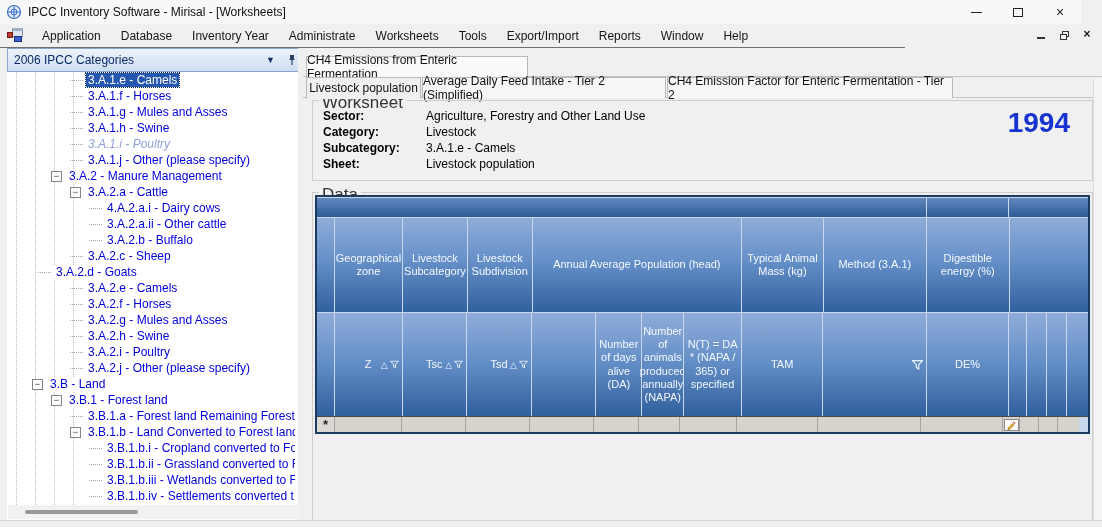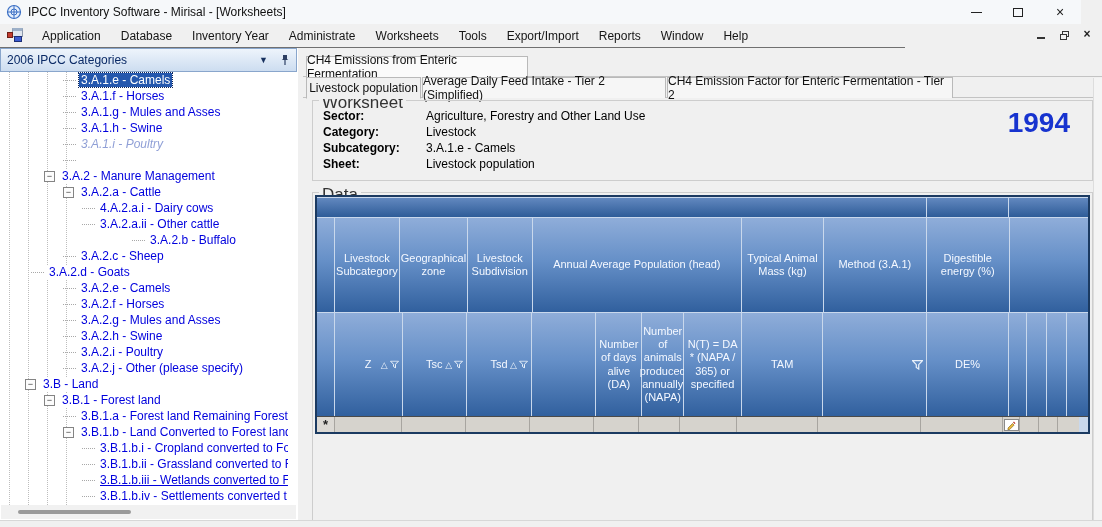--- a/index.html
+++ b/index.html
@@ -26,21 +26,21 @@
   .menu-item { padding:0 10px; height:22px; line-height:22px; color:#151515; }
   .mdi-controls { position:absolute; right:8px; top:28px; display:flex; gap:9px; align-items:center; }
   .mdi-btn { width:14px; height:13px; display:flex; align-items:flex-end; justify-content:center; }
   .mdi-min { width:8px; border-top:2px solid #333; margin-bottom:2px; }
   .mdi-restore { position:relative; width:9px; height:9px; margin-bottom:1px; }
   .mdi-restore i { position:absolute; width:7px; height:6px; border:1px solid #333; background:#f0f0f0; display:block; }
   .mdi-restore i.b1 { left:2px; top:0; } .mdi-restore i.b2 { left:0; top:3px; }
   .mdi-close { font-weight:bold; font-size:12px; line-height:13px; color:#222; }
 
   
-  .left-panel { position:absolute; left:0; top:48px; width:358px; height:472px; background:#fff; border-right:1px solid #a8a8a8; }
+  .left-panel { position:absolute; left:7px; top:48px; width:358px; height:472px; background:#fff; border-right:1px solid #a8a8a8; }
   .panel-header { position:absolute; left:0; top:0; width:297px; height:24px; background:linear-gradient(180deg,#eef4fb,#cdddf0); border:1px solid #89a6cc; display:flex; align-items:center; padding:0 6px; }
   .panel-header .ph-title { color:#0a2a66; font-size:12px; flex:1; }
   .panel-header .chev { color:#17305e; font-size:9px; margin-right:12px; }
   .tree-wrap { position:absolute; left:1px; top:24px; width:287px; height:433px; overflow:hidden; background:#fff; }
   .guide { position:absolute; top:0; bottom:0; width:0; border-left:1px dotted #bdbdbd; }
   .tree-item { position:relative; height:16px; display:flex; align-items:center; white-space:nowrap; color:#0000dd; z-index:1; }
   .tree-item .dots { display:inline-block; width:13px; border-top:1px dotted #a8a8a8; margin-right:3px; flex:0 0 auto; }
   .tree-item .expander { display:inline-block; flex:0 0 auto; width:11px; height:11px; margin-right:5px; border:1px solid #848484; background:#fcfcfc; color:#333; font-size:9px; line-height:9px; text-align:center; }
   .tree-item .tree-label { background:#fff; padding:0 2px; font-size:12px; line-height:14px; }
   .tree-item.dimmed .tree-label { color:#8f9fd6; font-style:italic; }
@@ -175,38 +175,39 @@
         <div class="tree-item" style="padding-left: 62px;">
           <span class="dots"></span>
           <span class="tree-label">3.A.1.h - Swine</span>
         </div>
         <div class="tree-item dimmed" style="padding-left: 62px;">
           <span class="dots"></span>
           <span class="tree-label">3.A.1.i - Poultry</span>
         </div>
         <div class="tree-item" style="padding-left: 62px;">
           <span class="dots"></span>
+          <span class="tree-label">3.A.1.j - Other (please specify)</span>
         </div>
         <div class="tree-item" style="padding-left: 43px;">
           <span class="expander">−</span>
           <span class="tree-label">3.A.2 - Manure Management</span>
         </div>
         <div class="tree-item" style="padding-left: 62px;">
           <span class="expander">−</span>
           <span class="tree-label">3.A.2.a - Cattle</span>
         </div>
         <div class="tree-item" style="padding-left: 81px;">
           <span class="dots"></span>
           <span class="tree-label">4.A.2.a.i - Dairy cows</span>
         </div>
         <div class="tree-item" style="padding-left: 81px;">
           <span class="dots"></span>
           <span class="tree-label">3.A.2.a.ii - Other cattle</span>
         </div>
-        <div class="tree-item" style="padding-left: 81px; justify-content: center;">
+        <div class="tree-item" style="padding-left: 81px;">
           <span class="dots"></span>
           <span class="tree-label">3.A.2.b - Buffalo</span>
         </div>
         <div class="tree-item" style="padding-left: 62px;">
           <span class="dots"></span>
           <span class="tree-label">3.A.2.c - Sheep</span>
         </div>
         <div class="tree-item" style="padding-left: 30px;">
           <span class="dots"></span>
           <span class="tree-label">3.A.2.d - Goats</span>
@@ -252,21 +253,21 @@
           <span class="tree-label">3.B.1.b - Land Converted to Forest land</span>
         </div>
         <div class="tree-item" style="padding-left: 81px;">
           <span class="dots"></span>
           <span class="tree-label">3.B.1.b.i - Cropland converted to Fo</span>
         </div>
         <div class="tree-item" style="padding-left: 81px;">
           <span class="dots"></span>
           <span class="tree-label">3.B.1.b.ii - Grassland converted to F</span>
         </div>
-        <div class="tree-item" style="padding-left: 81px; text-decoration: underline;">
+        <div class="tree-item" style="padding-left: 81px;">
           <span class="dots"></span>
           <span class="tree-label">3.B.1.b.iii - Wetlands converted to F</span>
         </div>
         <div class="tree-item" style="padding-left: 81px;">
           <span class="dots"></span>
           <span class="tree-label">3.B.1.b.iv - Settlements converted t</span>
         </div>
       </div>
     <div class="tree-vscroll">
         <div class="thumb"></div>
@@ -315,22 +316,22 @@
       <div class="tbl">
 
         <div class="trow band">
           <div class="cell" style="width:612px"></div>
           <div class="cell" style="width:82px"></div>
           <div class="cell" style="width:79px;margin-right:0"></div>
         </div>
 
         <div class="trow hrow1">
           <div class="cell" style="width:17px"></div>
+          <div class="cell" style="width:67px">Geographical zone</div>
           <div class="cell" style="width:64px">Livestock Subcategory</div>
-          <div class="cell" style="width:67px">Geographical zone</div>
           <div class="cell" style="width:64px">Livestock Subdivision</div>
           <div class="cell" style="width:210px">Annual Average Population (head)</div>
           <div class="cell" style="width:81px">Typical Animal Mass (kg)</div>
           <div class="cell" style="width:103px">Method (3.A.1)</div>
           <div class="cell" style="width:82px">Digestible energy (%)</div>
           <div class="cell" style="width:79px;margin-right:0"></div>
         </div>
 
         <div class="trow hrow2">
           <div class="cell" style="width:17px"></div>

